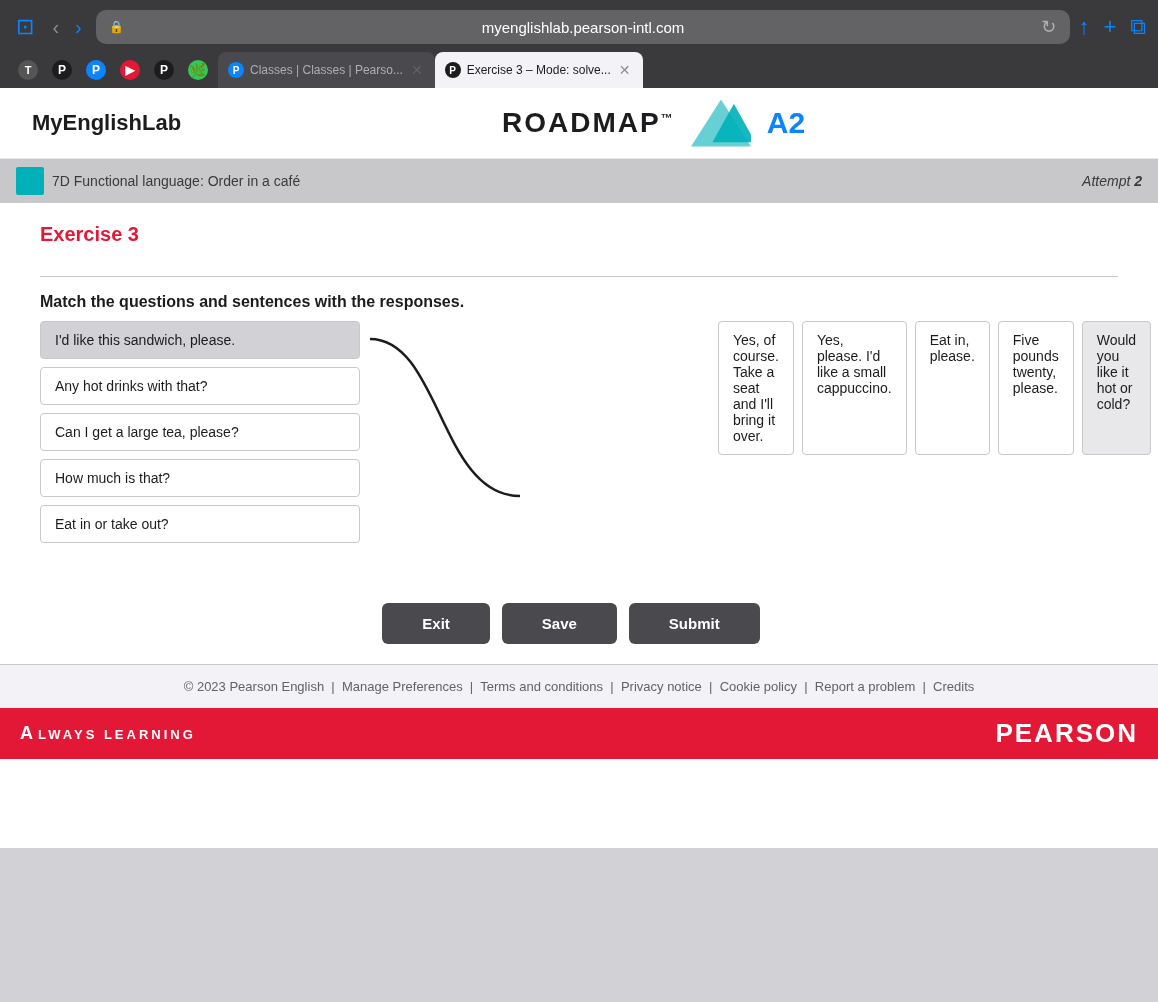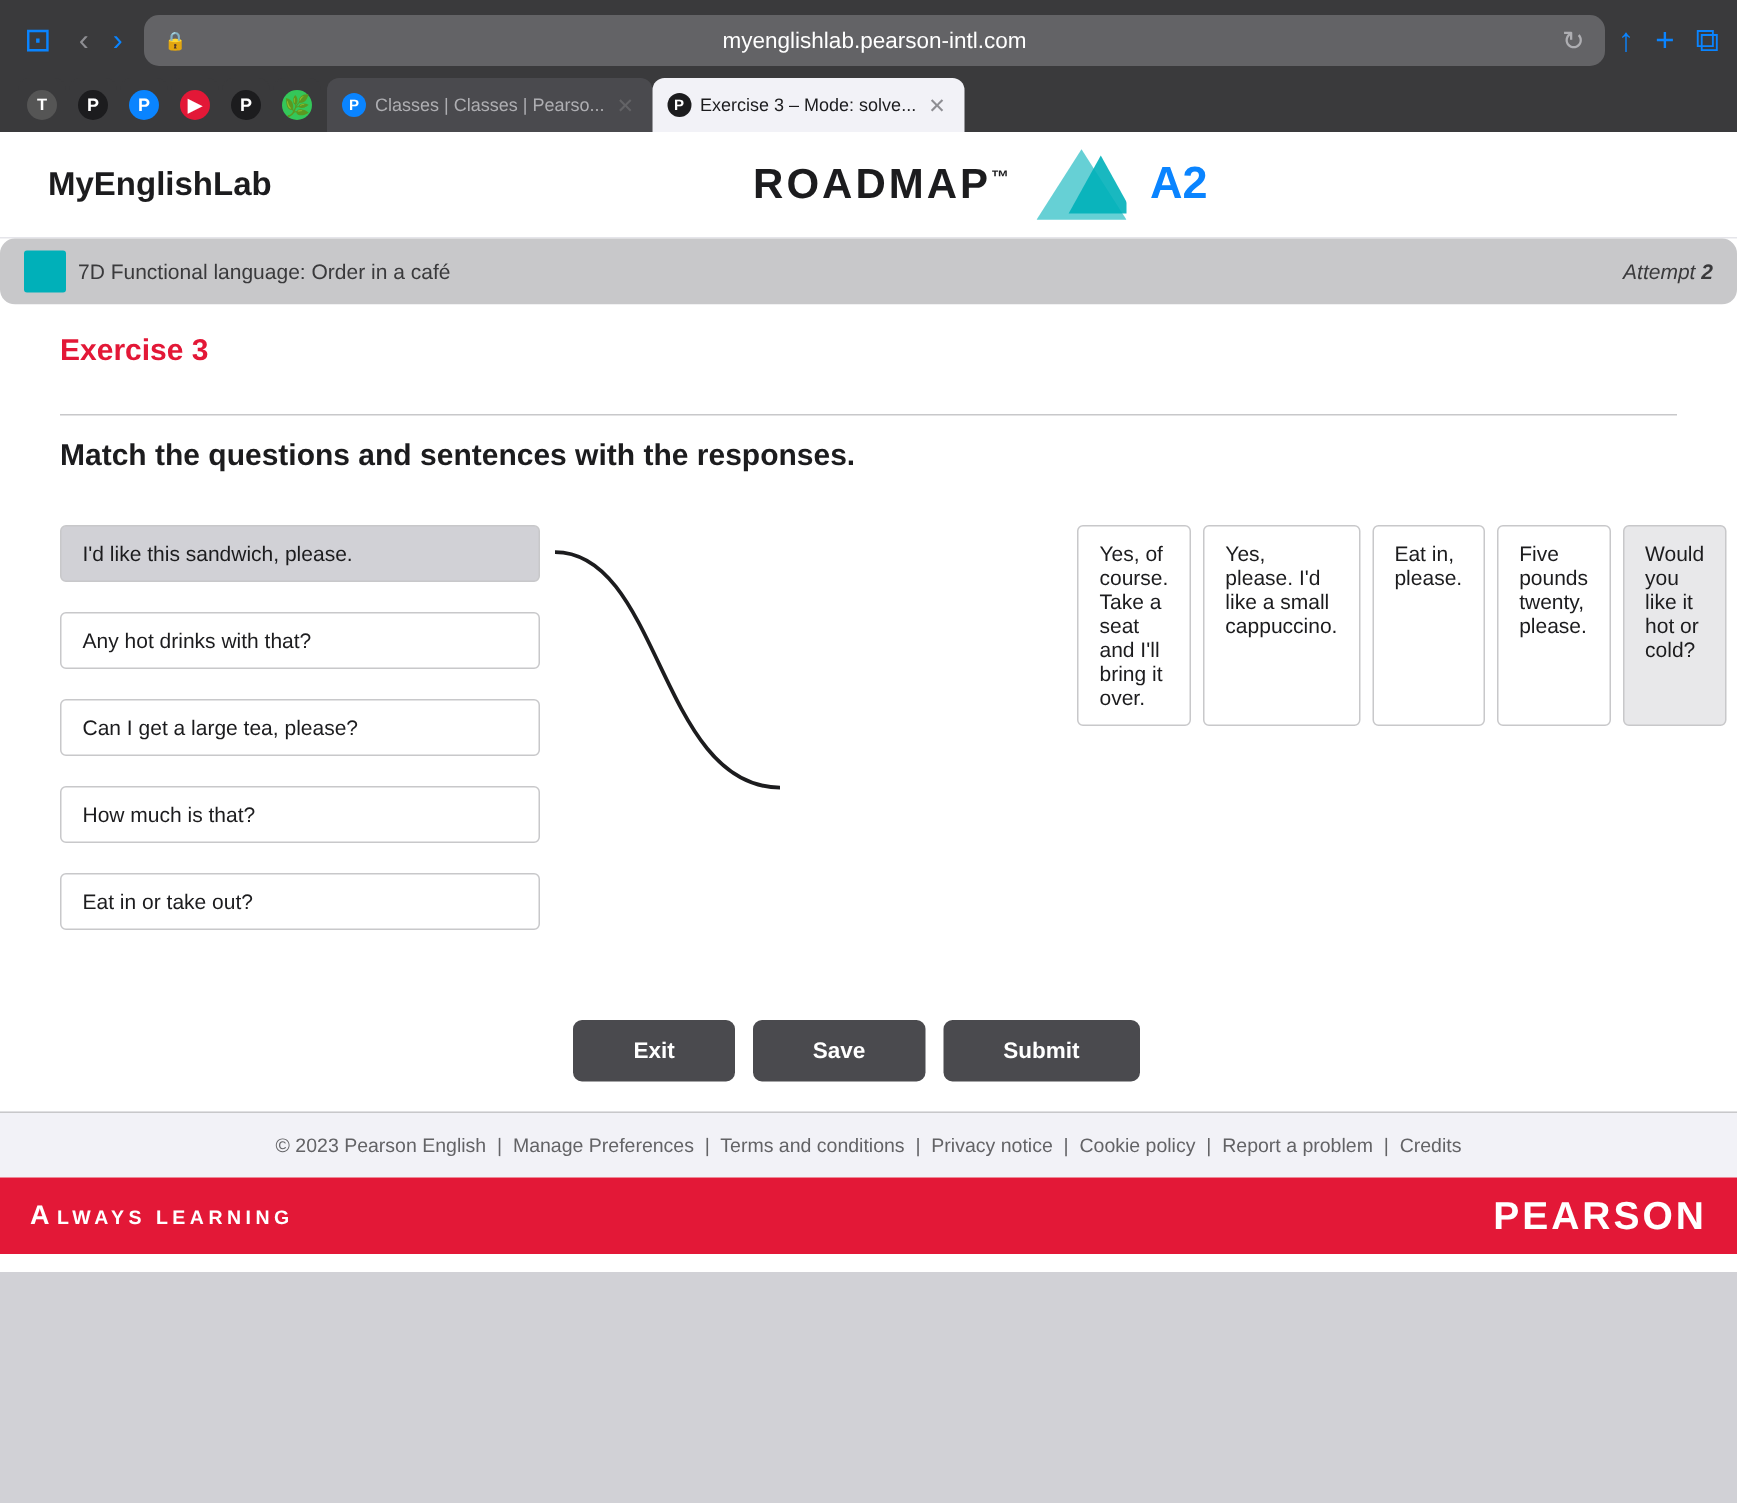--- a/index.html
+++ b/index.html
@@ -171,21 +171,20 @@
       color: #0a84ff;
     }
 
     
     .breadcrumb-bar {
       background: #c8c8ca;
       display: flex;
       align-items: center;
       justify-content: space-between;
       padding: 8px 16px;
-      border-radius: 10px;
     }
     .breadcrumb-left { display: flex; align-items: center; gap: 8px; }
     .breadcrumb-indicator { width: 28px; height: 28px; background: #00b0b9; border-radius: 2px; }
     .breadcrumb-text { font-size: 14px; color: #3a3a3c; }
     .attempt-text { font-size: 14px; color: #3a3a3c; font-style: italic; }
     .attempt-num { font-weight: 700; }
 
     
     .exercise-content {
       padding: 20px 40px;
@@ -196,29 +195,28 @@
       font-weight: 700;
       color: #e31837;
       margin-bottom: 30px;
     }
     .exercise-divider {
       border: none;
       border-top: 1px solid #c8c8ca;
       margin-bottom: 16px;
     }
     .exercise-instruction {
-      font-size: 20px;
+      font-size: 16px;
       font-weight: 700;
       color: #1c1c1e;
-      margin-bottom: 24px;
     }
     .left-column {
       display: flex;
       flex-direction: column;
-      gap: 20px;
+      gap: 8px;
       width: 320px;
     }
     .right-column {
       display: flex;
       flex-direction: row;
       gap: 8px;
       width: 400px;
       margin-left: auto;
     }
     .match-item {

